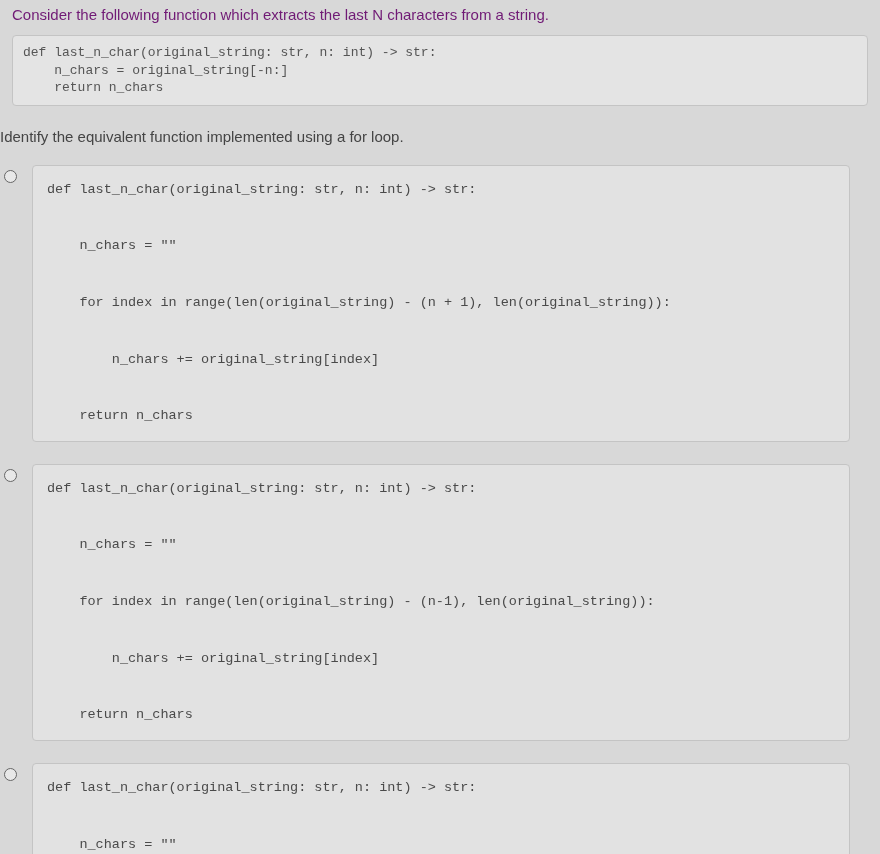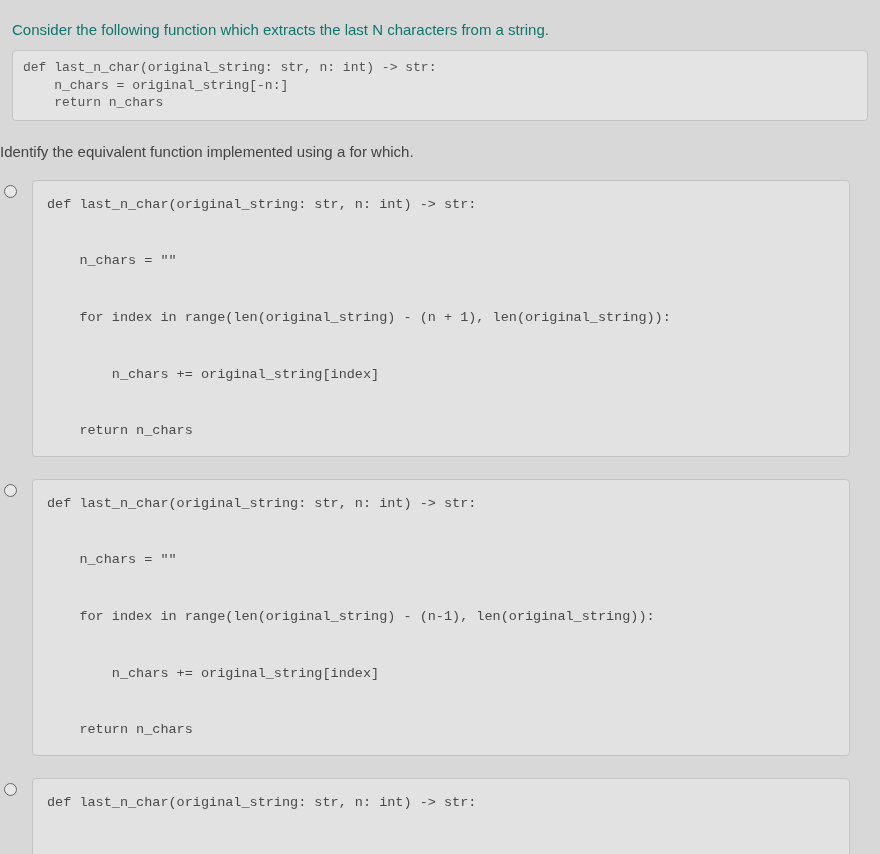--- a/index.html
+++ b/index.html
@@ -9,22 +9,22 @@
     }
     body {
       font-family: Arial, Helvetica, sans-serif;
       background: #d8d8d8;
       padding: 0;
       width: 880px;
       color: #3a3a3a;
     }
     .question-text {
       font-size: 15px;
-      color: #0f766e;
-      padding: 19px 12px 10px 12px;
+      color: #701a75;
+      padding: 4px 12px 10px 12px;
       line-height: 1.4;
     }
     .question-text-2 {
       font-size: 15px;
       color: #444;
       padding: 8px 0 18px 0;
       line-height: 1.4;
     }
     .top-code-block {
       margin: 0 12px 12px 12px;
@@ -76,21 +76,21 @@
   </style>
 </head>
 <body>
 
 <div class="question-text">Consider the following function which extracts the last N characters from a string.</div>
 
 <div class="top-code-block">def last_n_char(original_string: str, n: int) -&gt; str:
     n_chars = original_string[-n:]
     return n_chars</div>
 
-<div class="question-text-2">Identify the equivalent function implemented using a for which.</div>
+<div class="question-text-2">Identify the equivalent function implemented using a for loop.</div>
 
 <div class="options-container">
 
   <div class="option-row">
     <div class="radio-cell">
       <span class="radio-circle"></span>
     </div>
     <div class="option-code-block">def last_n_char(original_string: str, n: int) -&gt; str:
 
     n_chars = ""

